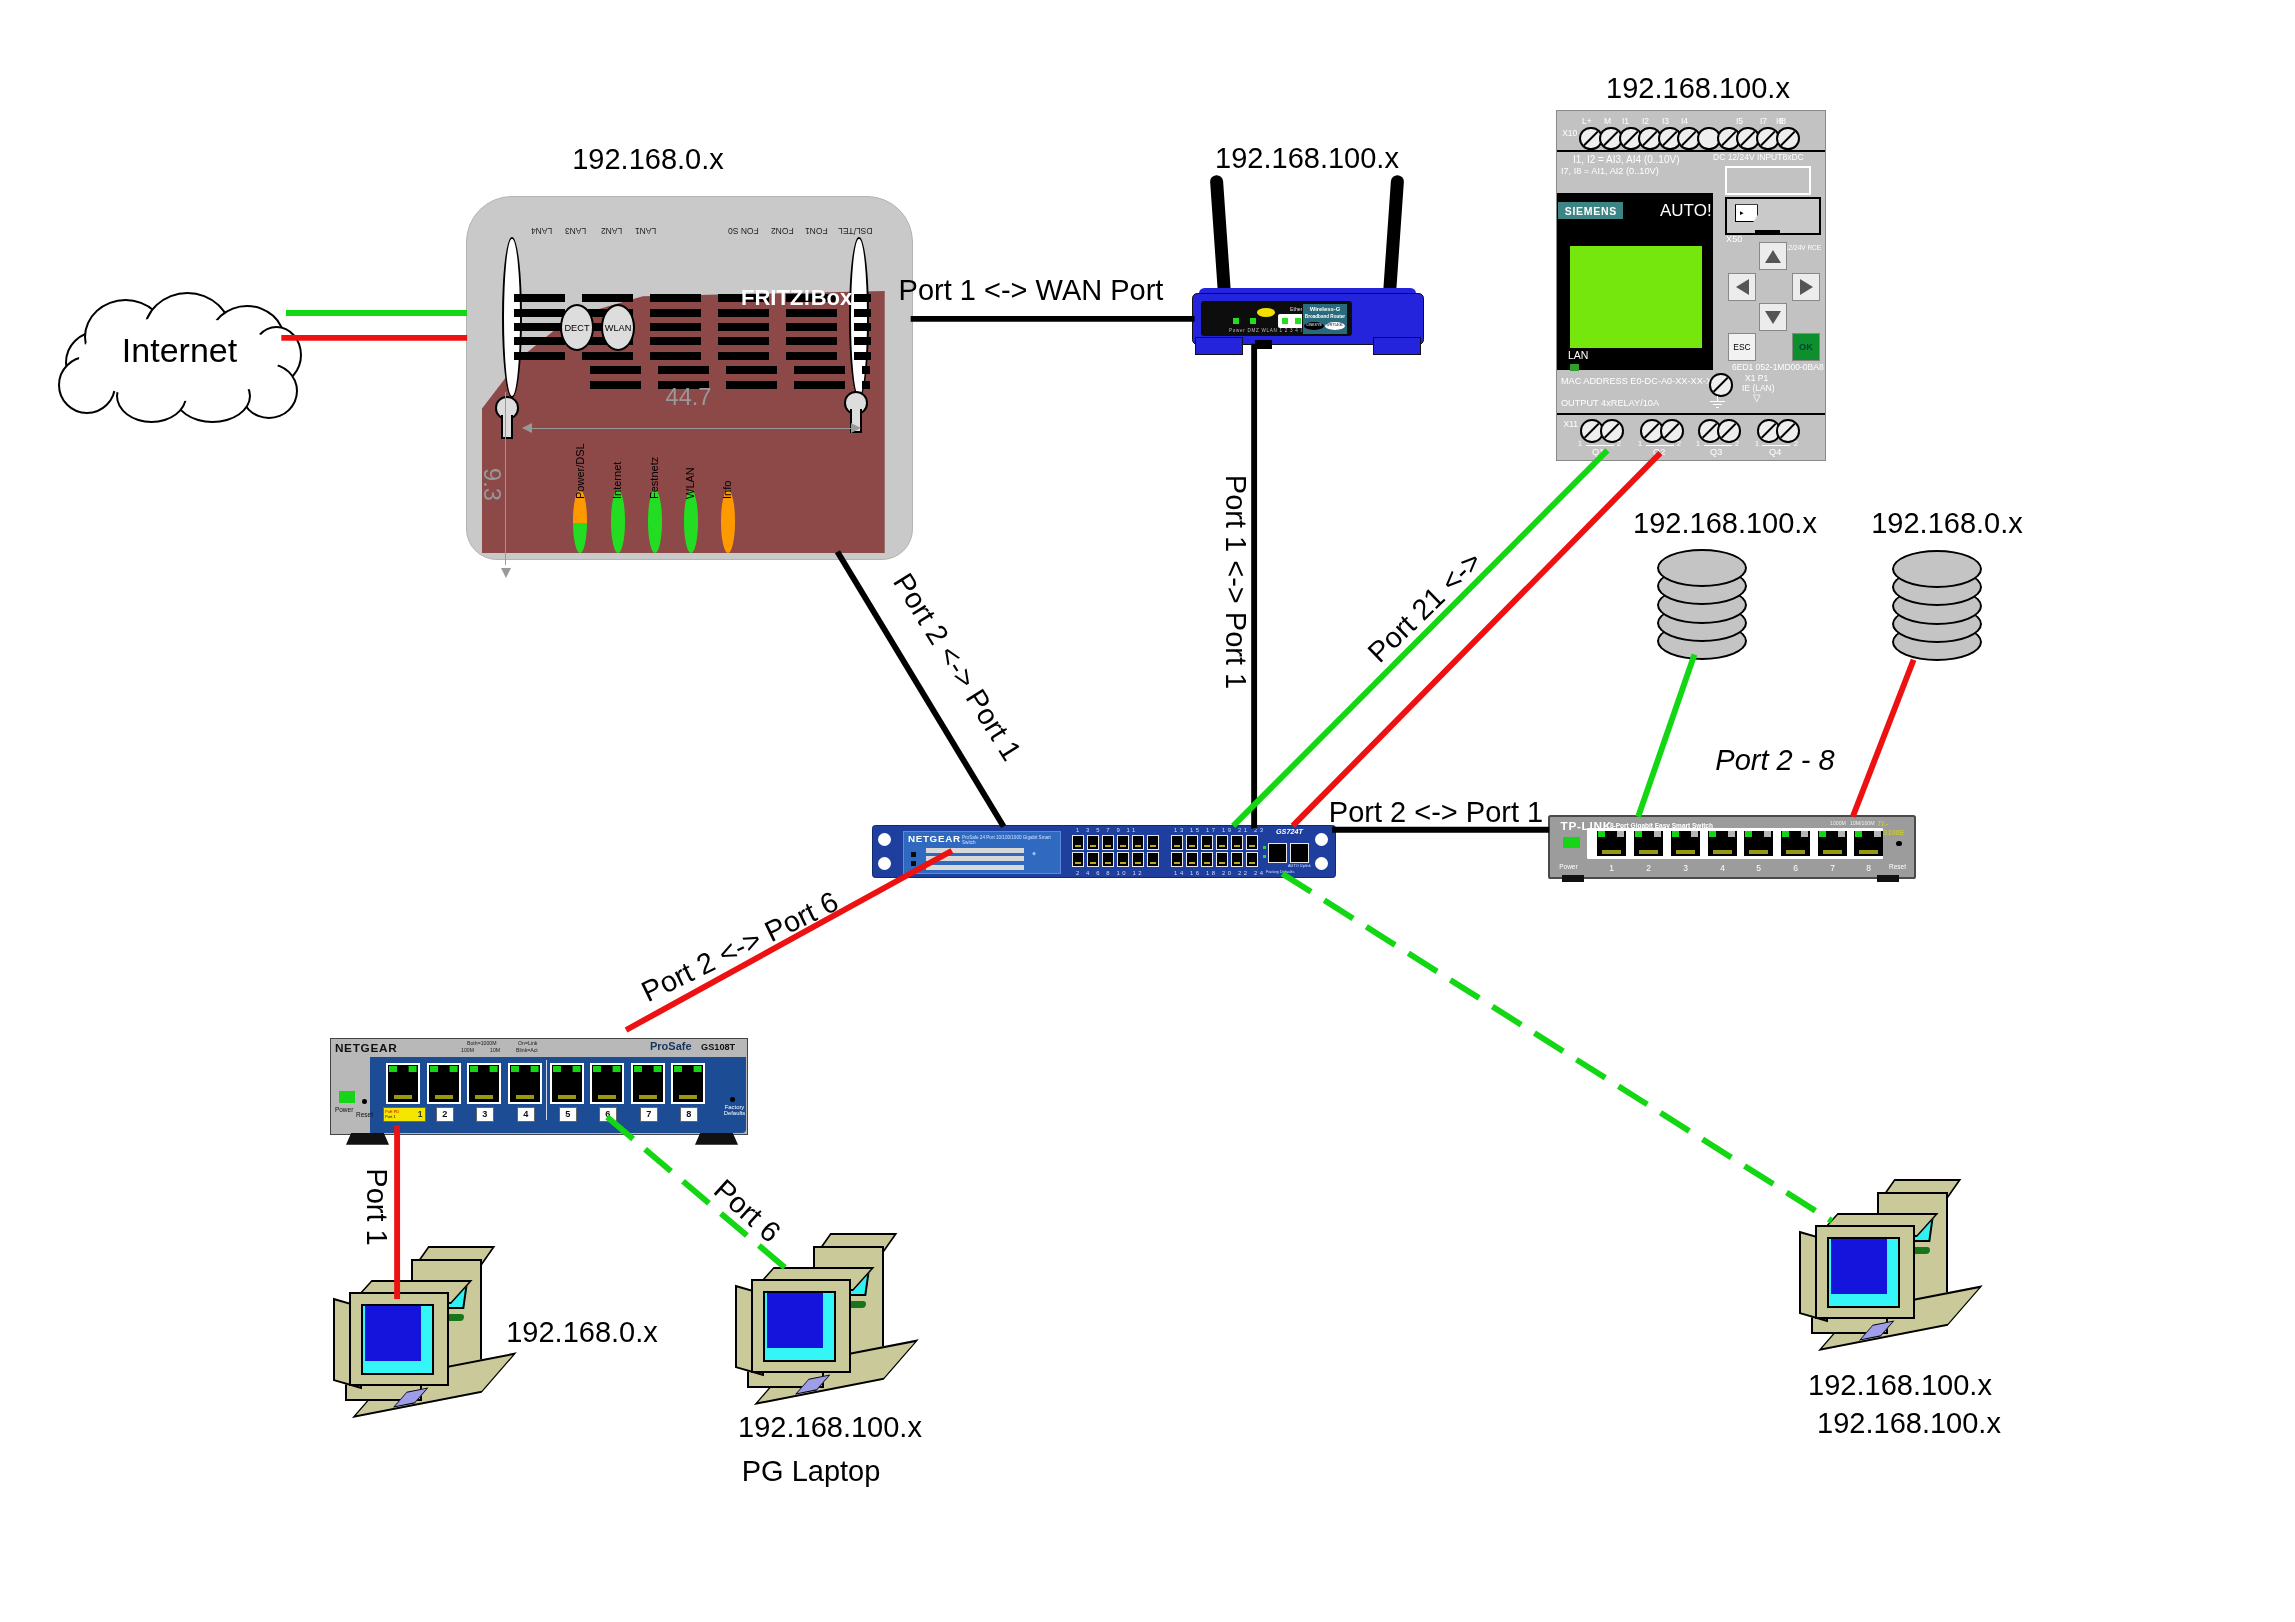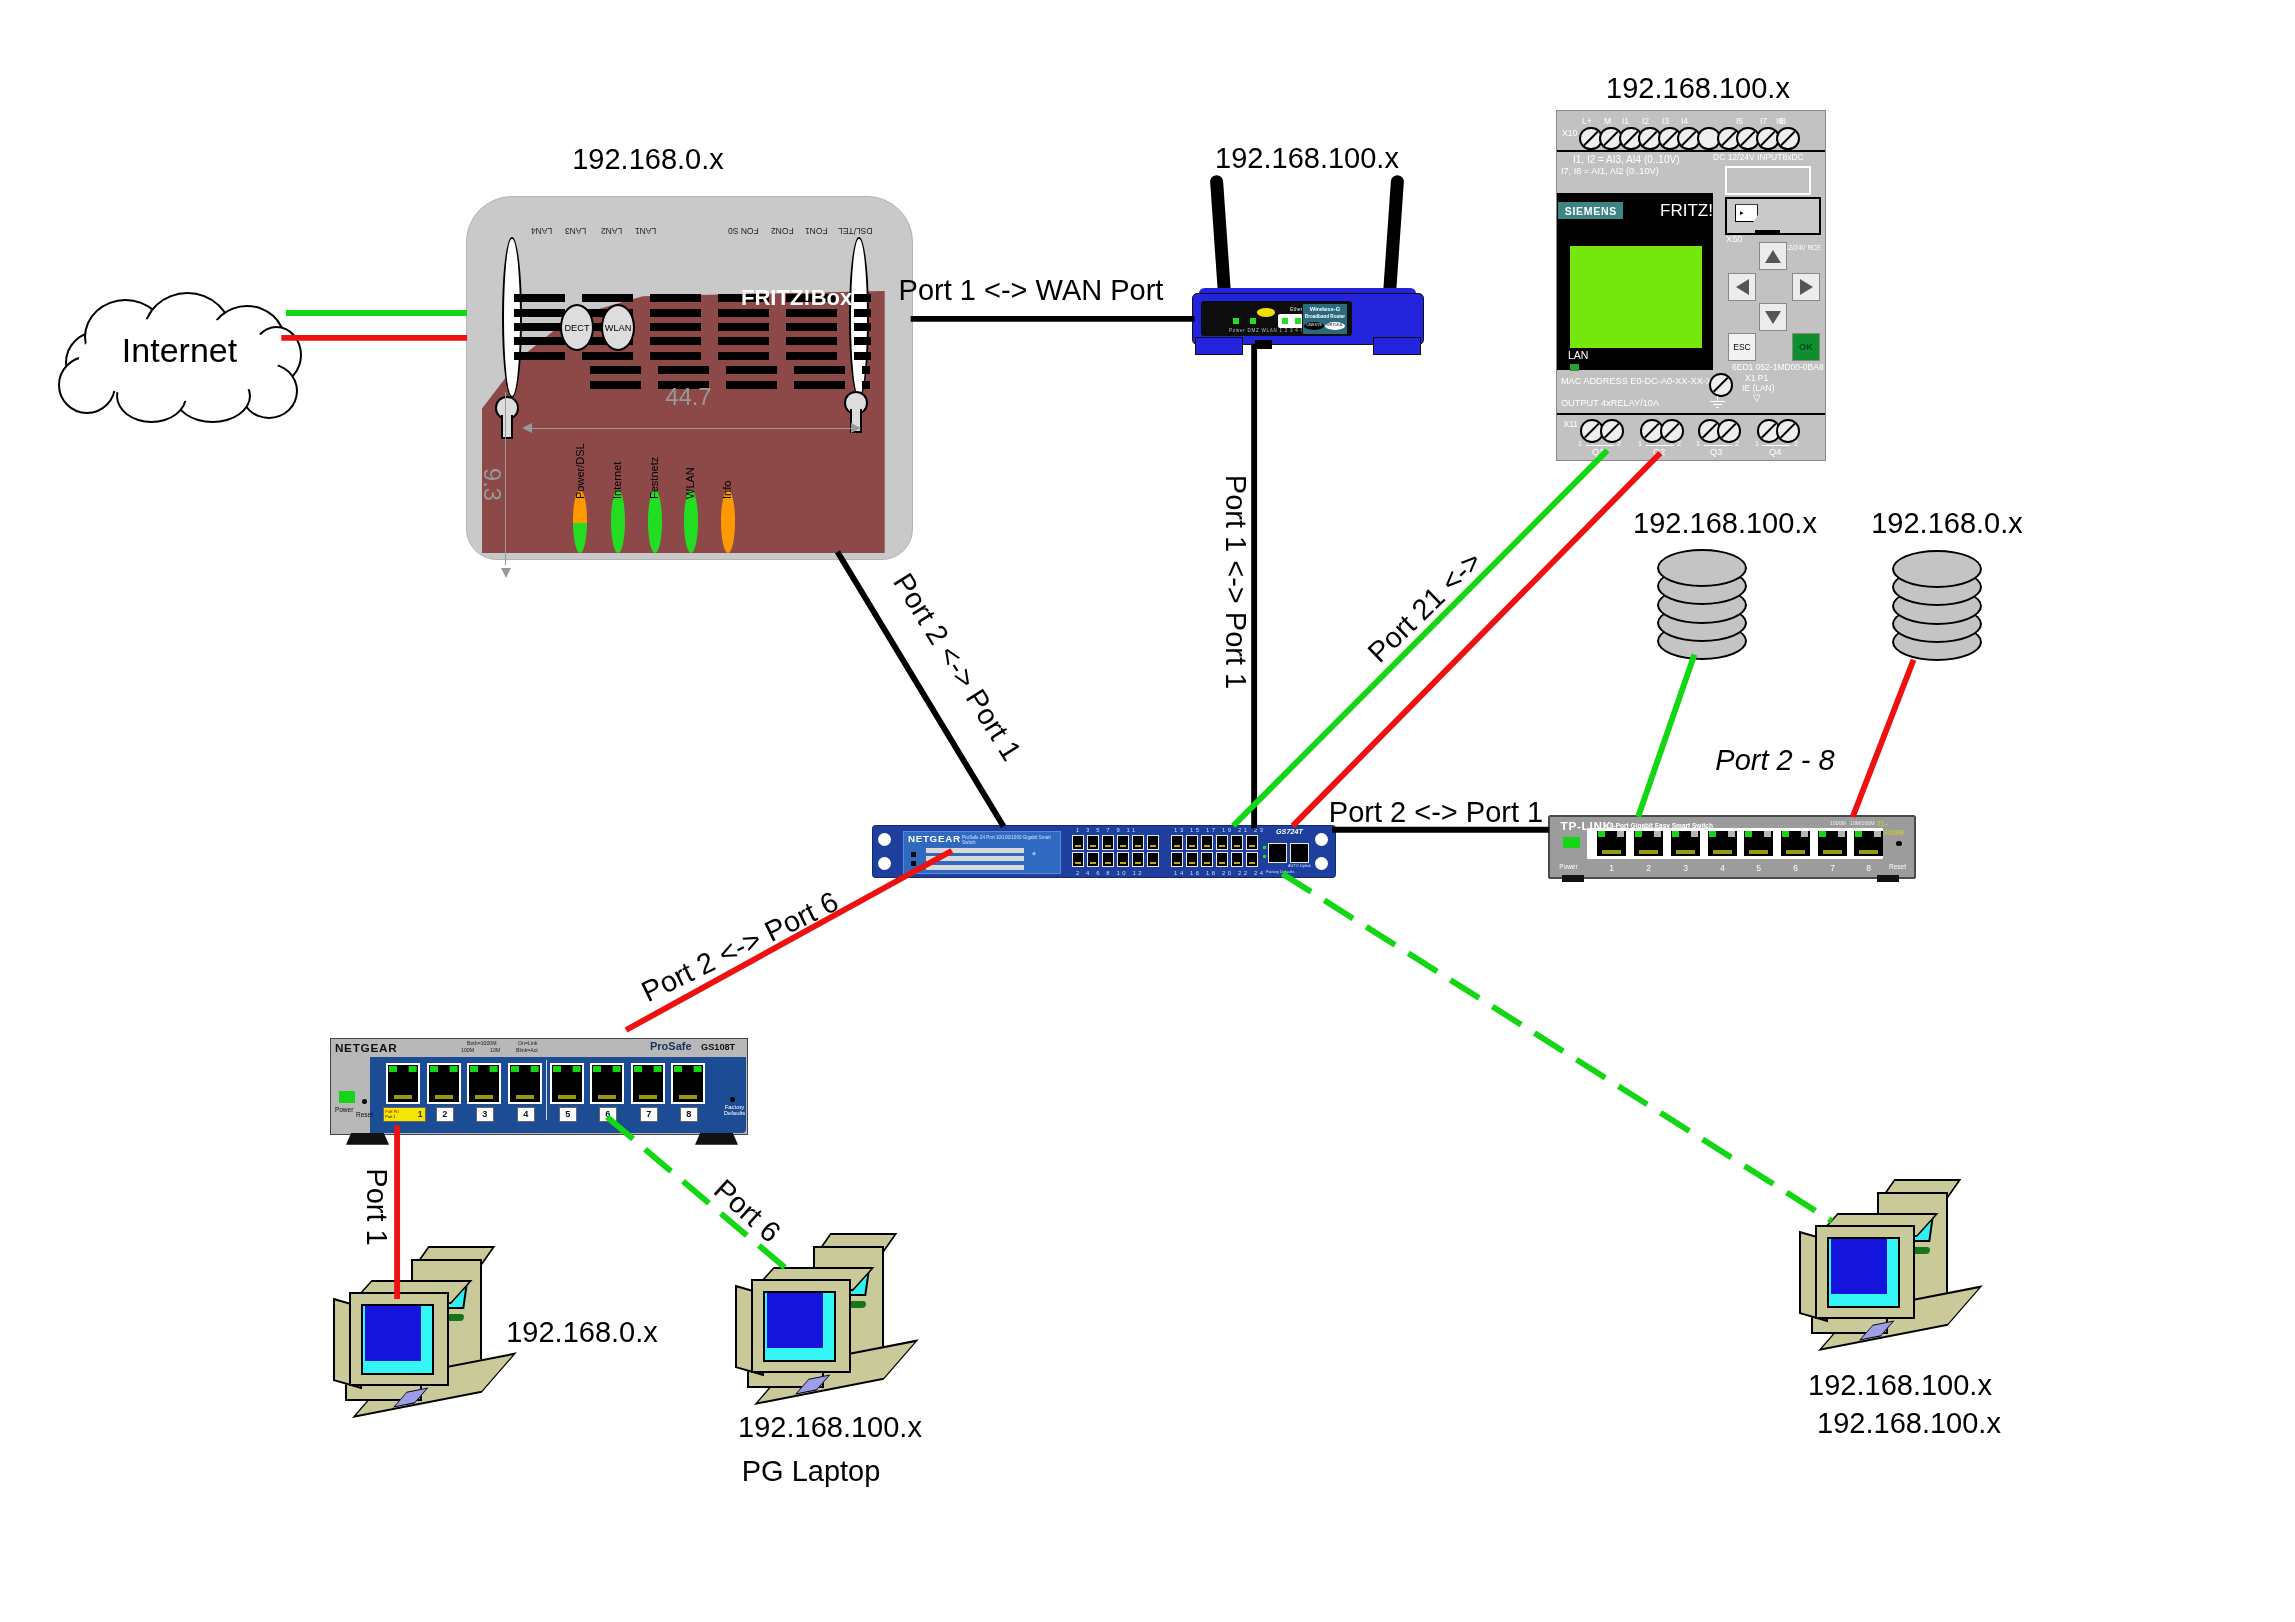--- a/index.html
+++ b/index.html
@@ -220,21 +220,21 @@
     <div class="screw" style="left:199px;top:15.7px;"></div>
       <div class="screw" style="left:219px;top:15.7px;"></div>
 
     <span class="swt" style="left:16px;top:43px;font-size:10px;">I1, I2 = AI3, AI4 (0..10V)</span>
     <span class="swt" style="left:3.9px;top:55px;font-size:9.2px;">I7, I8 = AI1, AI2 (0..10V)</span>
     <span class="swt" style="left:156px;top:41px;font-size:8.5px;">DC 12/24V  INPUT8xDC</span>
     <div class="abs" style="left:168px;top:55px;width:82px;height:25px;border:2px solid #fff;"></div>
 
     <div class="abs" style="left:0;top:82px;width:156px;height:177px;background:#000;"></div>
     <div class="abs" style="left:1.3px;top:91px;width:65px;height:17px;background:#3d8585;display:flex;align-items:center;justify-content:center;font-size:10.5px;font-weight:bold;color:#fff;letter-spacing:0.7px;">SIEMENS</div>
-    <div class="abs" style="left:103px;top:90px;font-size:17px;color:#fff;">FRITZ!</div>
+    <div class="abs" style="left:103px;top:90px;font-size:17px;color:#fff;">AUTO!</div>
     <div class="abs" style="left:13px;top:135px;width:132px;height:102px;background:#76e70c;"></div>
     <div class="abs" style="left:11px;top:238px;font-size:10.5px;color:#fff;">LAN</div>
     <div class="abs" style="left:13px;top:253px;width:8.5px;height:6.5px;background:#2f9e2f;"></div>
 
     <div class="abs" style="left:168px;top:86px;width:92px;height:34px;border:2px solid #000;background:#c9c9c9;">
       <div style="position:absolute;left:7.9px;top:5.2px;width:21px;height:15.7px;background:#fff;border:1.3px solid #000;clip-path:polygon(0 0,100% 0,100% 60%,80% 100%,0 100%);"></div>
       <div style="position:absolute;left:13px;top:8.5px;font-size:7.2px;">▸</div>
       <div style="position:absolute;left:27.5px;bottom:-2px;width:25px;height:5.2px;background:#000;"></div>
     </div>
     <span class="swt" style="left:169px;top:123px;font-size:9.2px;">X50</span>

